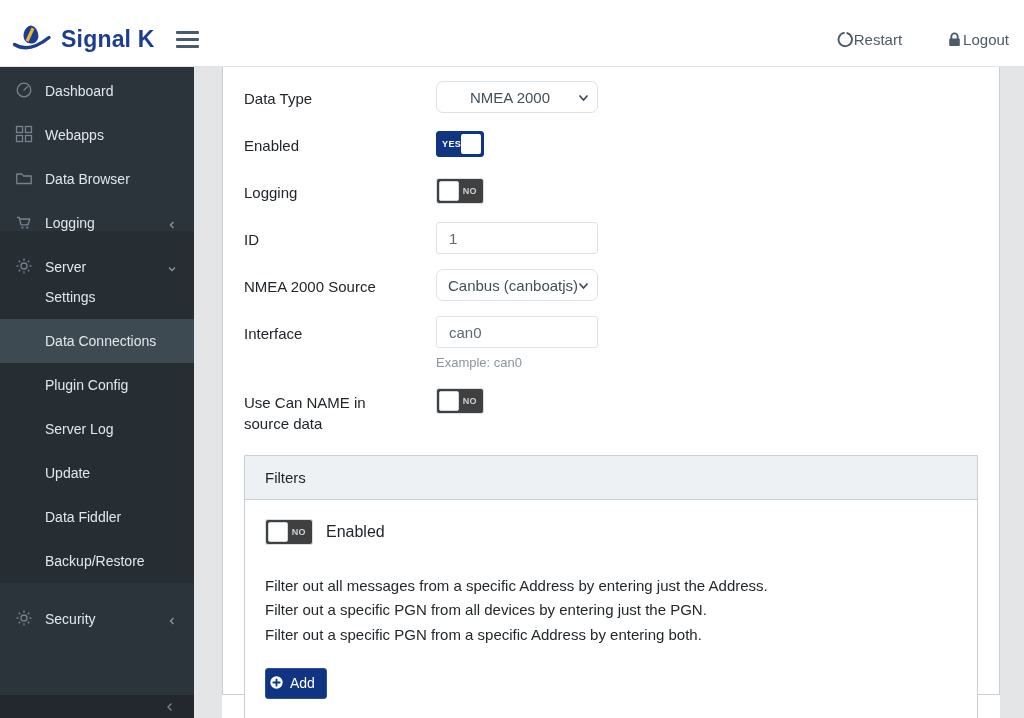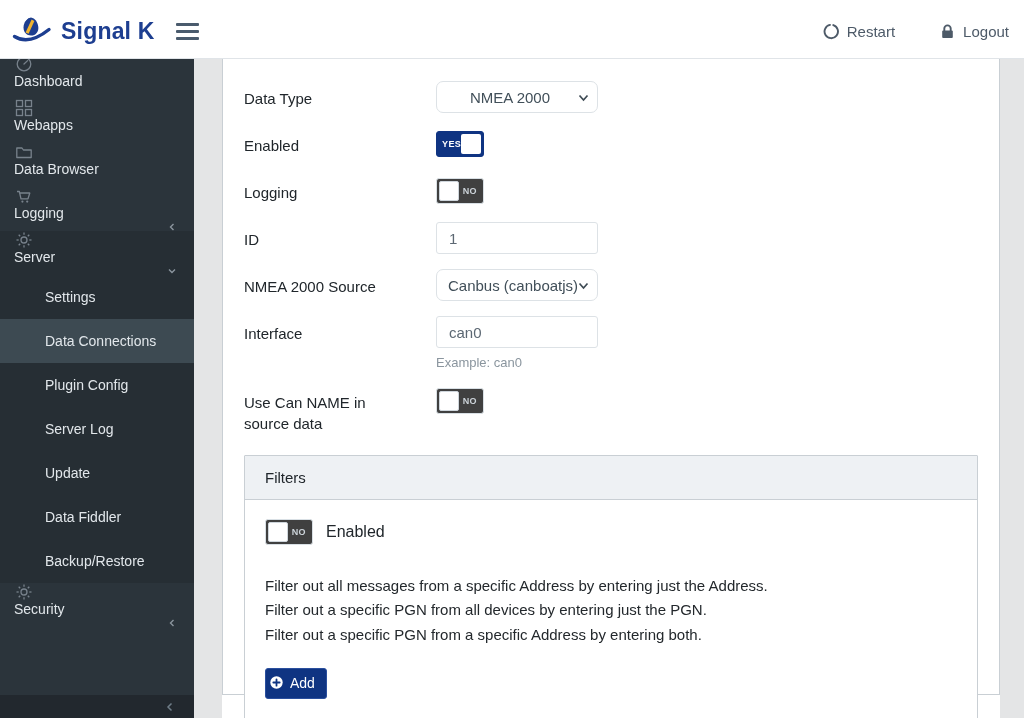--- a/index.html
+++ b/index.html
@@ -6,37 +6,37 @@
   html, body { width: 1024px; height: 718px; }
   body {
     font-family: "Liberation Sans", sans-serif;
     position: relative;
     overflow: hidden;
     background: #fff;
     color: #20262b;
   }
   
   .header {
-    position: absolute; top: 4px; left: 0; right: 0; height: 55px;
+    position: absolute; top: 12px; left: 0; right: 0; height: 55px;
     background: #fff; border-bottom: 1px solid #e0e4e8;
     display: flex; align-items: center; z-index: 20;
   }
   .brand { display: flex; align-items: center; gap: 9px; padding-left: 12px; cursor: pointer; }
   .brand-text { font-size: 23px; font-weight: bold; color: var(--brand, #1d3e90); letter-spacing: .2px; }
   .hamburger { margin-left: 17px; display: flex; flex-direction: column; gap: 4px; cursor: pointer; padding: 4px; }
   .hamburger span { width: 23px; height: 3px; background: #4a5b6d; border-radius: 1px; }
   .header-right { margin-left: auto; display: flex; align-items: center; gap: 44px; padding-right: 15px; }
-  .header-btn { display: flex; align-items: center; gap: 7px; color: #4d5a68; font-size: 15px; cursor: pointer; }
+  .header-btn { display: flex; align-items: center; color: #4d5a68; font-size: 15px; cursor: pointer; }
 
   
   .sidebar {
     position: absolute; top: 55px; left: 0; bottom: 0; width: 194px;
     background: var(--sidebar-bg, #2b343b); color: #e2e7eb; font-size: 14px; z-index: 10;
   }
-  .nav-item { height: 44px; display: flex; align-items: flex-start; padding: 0 16px 0 14px; cursor: pointer; flex-direction: column; }
+  .nav-item { height: 44px; display: flex; align-items: flex-end; padding: 0 16px 0 14px; cursor: pointer; }
   .nav-icon { width: 20px; margin-right: 11px; display: flex; justify-content: center; align-items: center; }
   .nav-label { flex: 1; }
   .nav-chevron { margin-left: auto; display: flex; }
   .server-group { background: var(--sidebar-group-bg, #262e34); }
   .sub-item { height: 44px; display: flex; align-items: center; padding-left: 45px; cursor: pointer; }
   .sub-item.active { background: var(--sidebar-active-bg, #3d4a52); }
   .minimizer {
     position: absolute; bottom: 0; left: 0; right: 0; height: 23px;
     background: #22282e; display: flex; align-items: center; justify-content: flex-end;
     padding-right: 18px; cursor: pointer;

